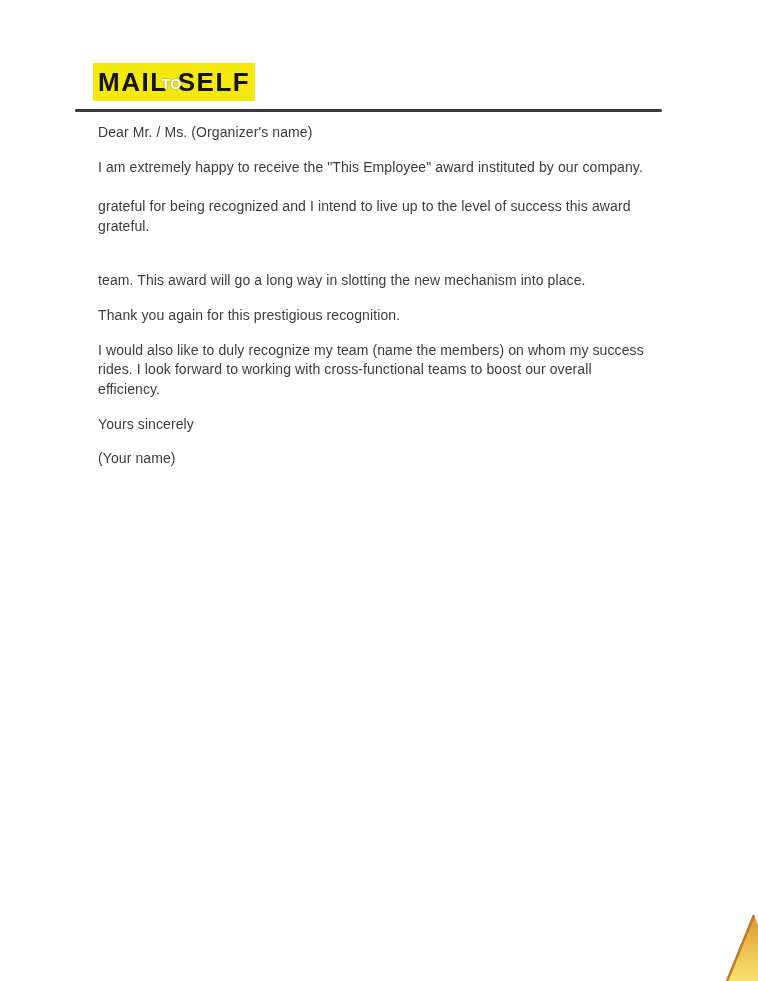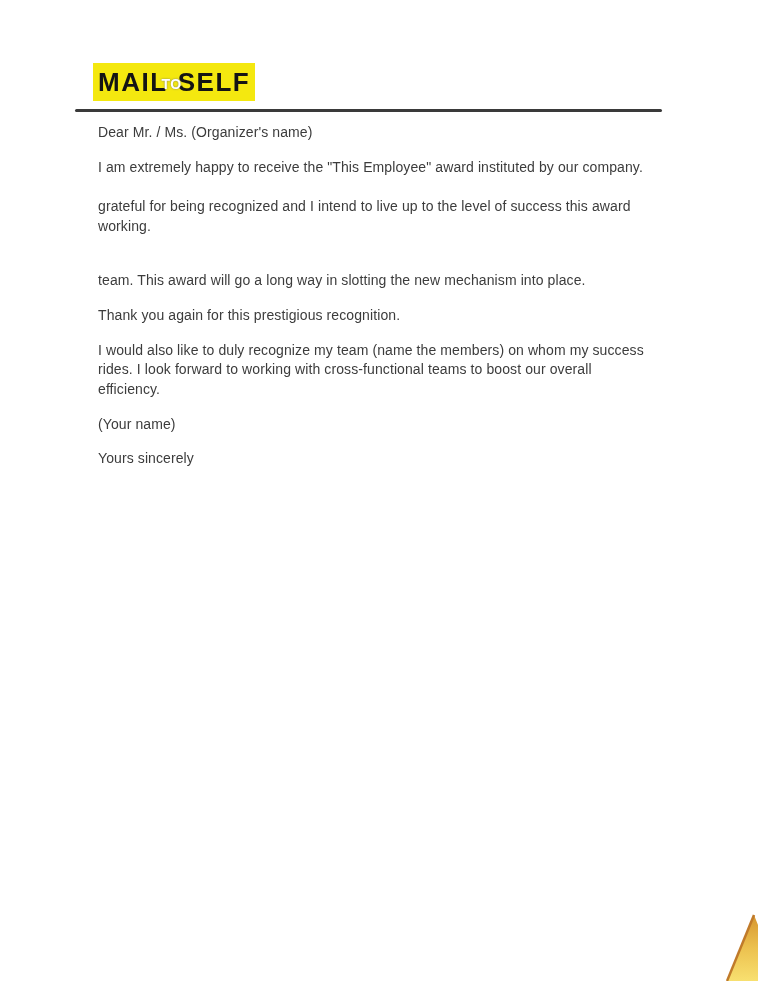--- a/index.html
+++ b/index.html
@@ -91,41 +91,41 @@
 
   <div class="divider"></div>
 
   <div class="letter-body">
     <p>Dear Mr. / Ms. (Organizer's name)</p>
 
     <p>
       <span>I am extremely happy to receive the "This Employee" award instituted by our company.</span><br>
       <br>
       <span>grateful for being recognized and I intend to live up to the level of success this award</span><br>
-      <span>working.</span>
+      <span>grateful.</span>
     </p>
 
     <p>
       <br>
       <span>team. This award will go a long way in slotting the new mechanism into place.</span>
     </p>
 
     <p>
       <span>Thank you again for this prestigious recognition.</span>
     </p>
 
     <p>
       <span>I would also like to duly recognize my team (name the members) on whom my success</span><br>
       <span>rides. I look forward to working with cross-functional teams to boost our overall</span><br>
       <span>efficiency.</span>
     </p>
 
+    <p>Yours sincerely</p>
+
     <p>(Your name)</p>
-
-    <p>Yours sincerely</p>
   </div>
 
   <svg class="corner-ribbon" viewBox="0 0 32 70" xmlns="http://www.w3.org/2000/svg" aria-hidden="true">
     <defs>
       <linearGradient id="cornerGrad" x1="0" y1="0" x2="0" y2="1">
         <stop offset="0" class="stop-top"></stop>
         <stop offset="0.5" class="stop-mid"></stop>
         <stop offset="1" class="stop-bottom"></stop>
       </linearGradient>
     </defs>

